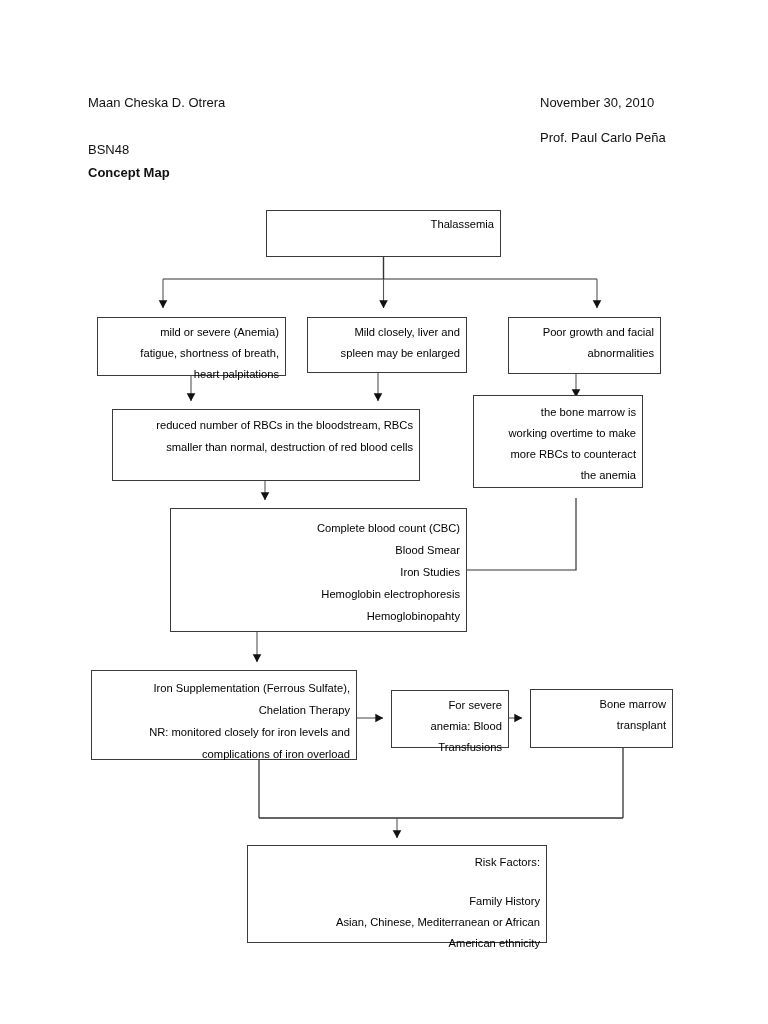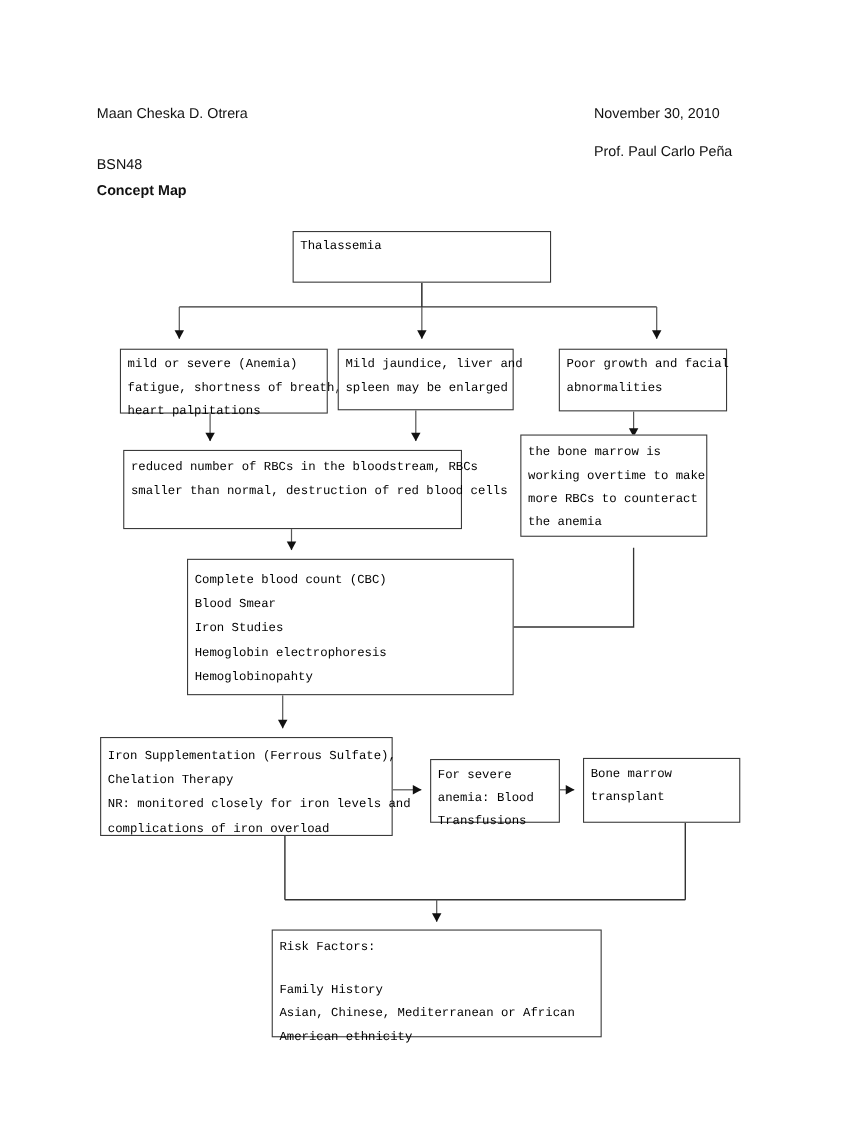--- a/index.html
+++ b/index.html
@@ -49,31 +49,30 @@
   }
 
   
   .node {
     position: absolute;
     box-sizing: border-box;
     border: 1px solid #3a3a3a;
     background: #ffffff;
     font-size: 11.2px;
     line-height: 21px;
-    text-align: left;
+    text-align: right;
     color: #000000;
     padding: 4px 6px 4px 6px;
-    font-family: Liberation Mono, monospace;
   }
   .node .ln { display: block; white-space: nowrap; }
   .spacer { display: block; height: 18px; }
 
   
   #n-thalassemia   { left: 266px; top: 210px;  width: 235px; height: 47px; }
-  #n-symptoms      { left:  97px; top: 317px;  width: 189px; height: 59px; margin-left: 12px; }
+  #n-symptoms      { left:  97px; top: 317px;  width: 189px; height: 59px; }
   #n-jaundice      { left: 307px; top: 317px;  width: 160px; height: 56px; }
   #n-growth        { left: 508px; top: 317px;  width: 153px; height: 57px; }
   #n-rbc           { left: 112px; top: 409px;  width: 308px; height: 72px; }
   #n-marrow        { left: 473px; top: 395px;  width: 170px; height: 93px; }
   #n-diagnostics   { left: 170px; top: 508px;  width: 297px; height: 124px; }
   #n-treatment     { left:  91px; top: 670px;  width: 266px; height: 90px; }
   #n-transfusion   { left: 391px; top: 690px;  width: 118px; height: 58px; }
   #n-bmt           { left: 530px; top: 689px;  width: 143px; height: 59px; }
   #n-risk          { left: 247px; top: 845px;  width: 300px; height: 98px; }
 
@@ -147,21 +146,21 @@
     <span class="ln">Thalassemia</span>
   </div>
 
   <div class="node" id="n-symptoms">
     <span class="ln">mild or severe (Anemia)</span>
     <span class="ln">fatigue, shortness of breath,</span>
     <span class="ln">heart palpitations</span>
   </div>
 
   <div class="node" id="n-jaundice">
-    <span class="ln">Mild jaundice, liver and</span>
+    <span class="ln">Mild closely, liver and</span>
     <span class="ln">spleen may be enlarged</span>
   </div>
 
   <div class="node" id="n-growth">
     <span class="ln">Poor growth and facial</span>
     <span class="ln">abnormalities</span>
   </div>
 
   <div class="node" id="n-rbc">
     <span class="ln">reduced number of RBCs in the bloodstream, RBCs</span>

